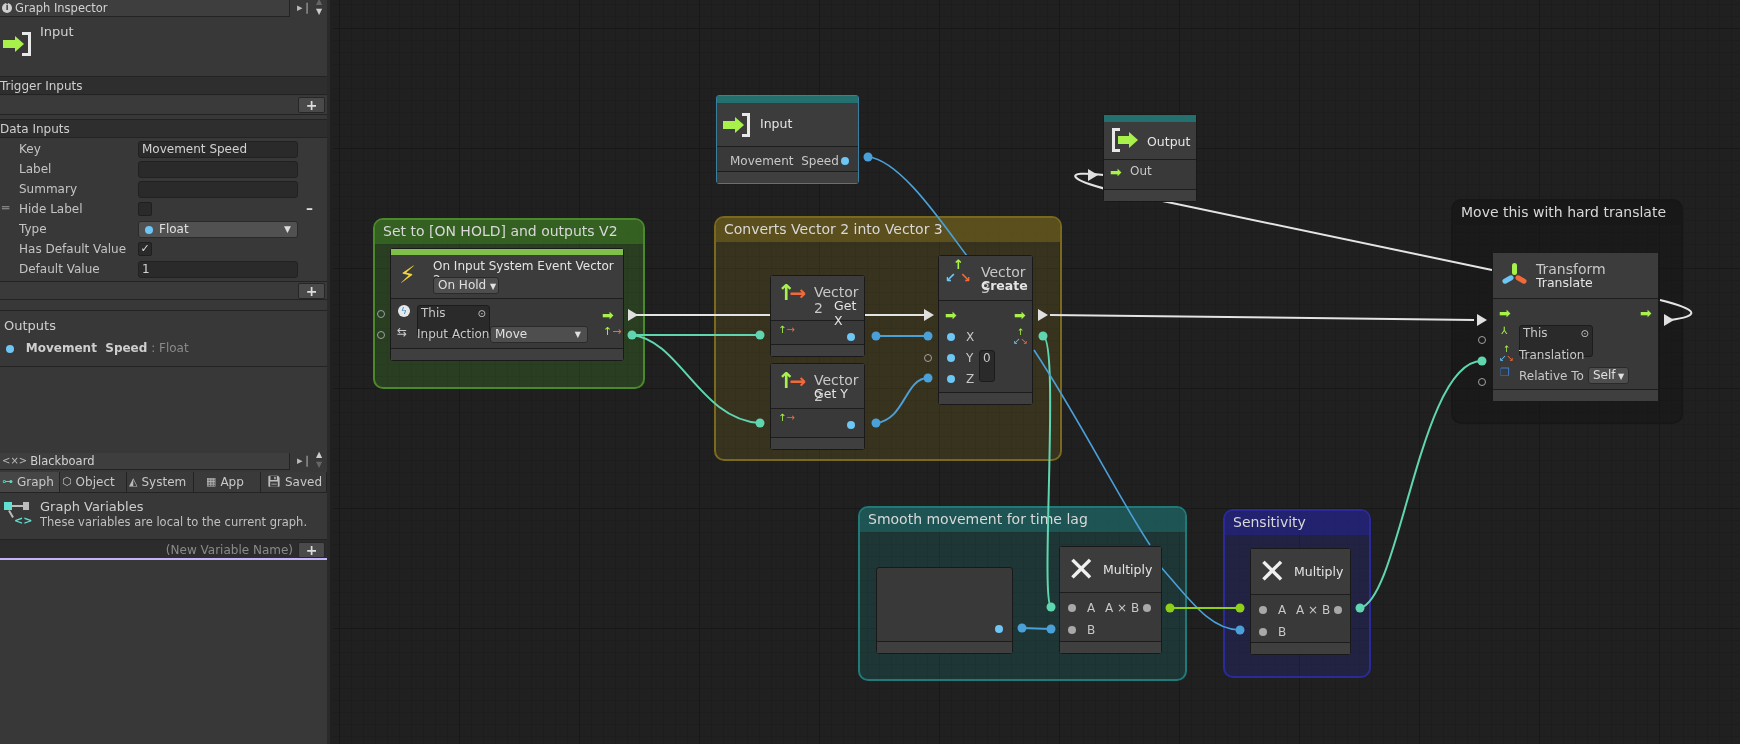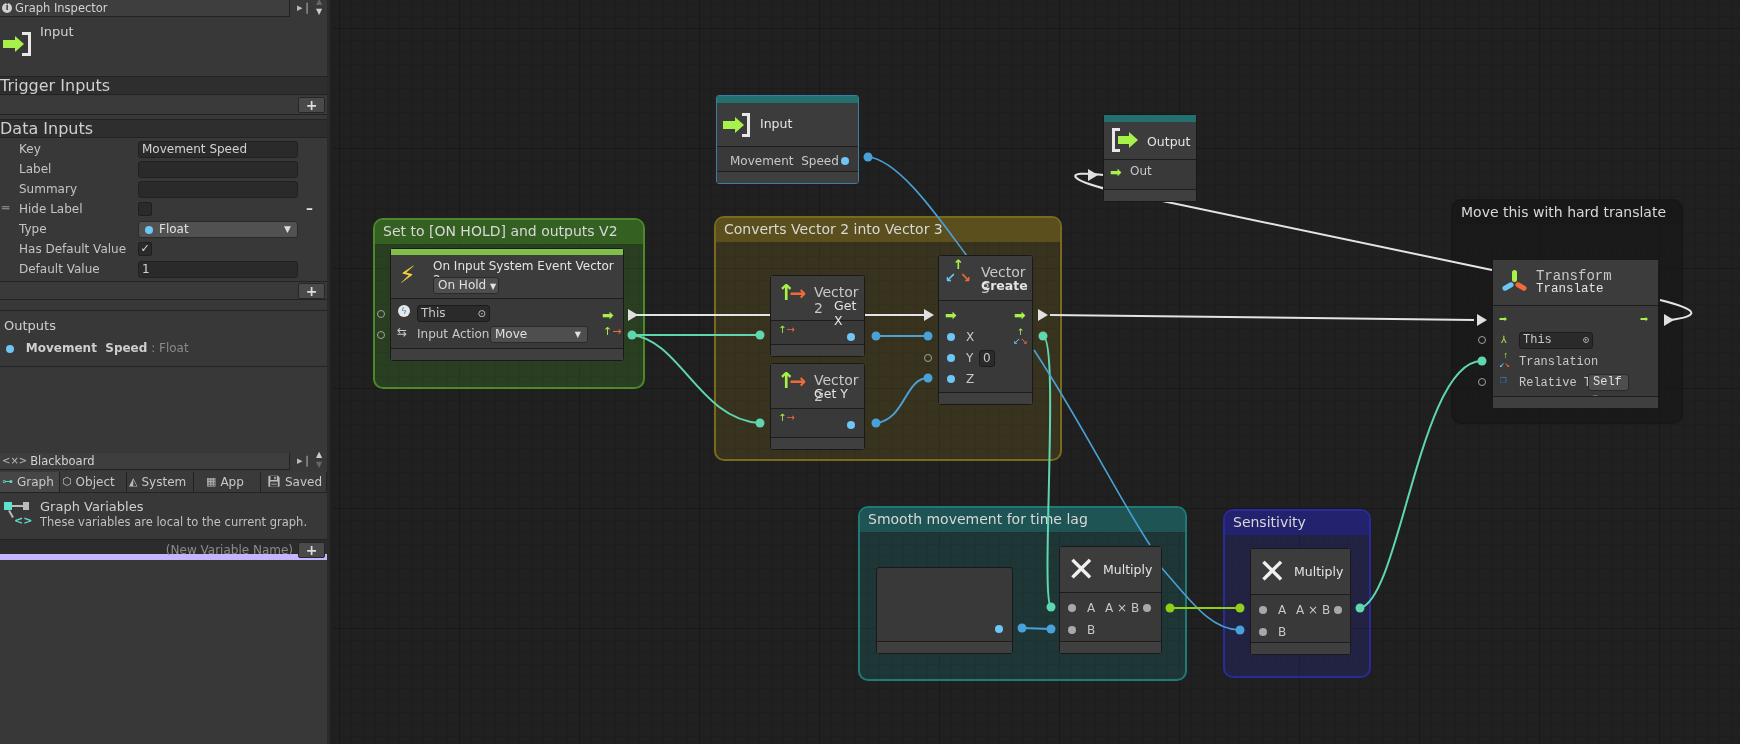--- a/index.html
+++ b/index.html
@@ -1,21 +1,21 @@
 <!DOCTYPE html>
 <html><head>
 <meta charset="utf-8">
 <style>
   * { box-sizing: border-box; margin: 0; padding: 0; }
   html, body { width: 1740px; height: 744px; overflow: hidden; background: #202020; font-family: "DejaVu Sans", "Liberation Sans", sans-serif; font-size: 12px; color: #c4c4c4; }
   #root { position: relative; width: 1740px; height: 744px; }
   
   #sidebar { position: absolute; left: 0; top: 0; width: 330px; height: 744px; background: #383838; border-right: 3px solid #2a2a2a; }
   .panel-header { position: absolute; left: 0; width: 290px; height: 17px; background: #3e3e3e; border-bottom: 1px solid #232323; border-right: 1px solid #232323; font-size: 11.5px; color: #d2d2d2; line-height: 16px; padding-left: 2px; display: flex; align-items: center; gap: 3px; }
-  .section-hdr { position: absolute; left: 0; width: 327px; height: 19px; background: #2e2e2e; border-top: 1px solid #232323; border-bottom: 1px solid #232323; font-size: 16px; line-height: 18px; color: #cfcfcf; }
+  .section-hdr { position: absolute; left: 0; width: 327px; height: 19px; background: #2e2e2e; border-top: 1px solid #232323; border-bottom: 1px solid #232323; font-size: 12px; line-height: 18px; color: #cfcfcf; }
   .plus-bar { position: absolute; left: 0; width: 327px; height: 19px; background: #3a3a3a; border-bottom: 1px solid #232323; }
   .plus-btn { position: absolute; right: 2px; top: 1px; width: 27px; height: 16px; background: #4a4a4a; border: 1px solid #262626; border-radius: 2px; color: #ddd; text-align: center; line-height: 14px; font-size: 14px; font-weight: bold; }
   .field-row { position: absolute; left: 0; width: 327px; height: 19px; }
   .field-label { position: absolute; left: 19px; top: 2px; font-size: 12px; color: #c4c4c4; }
   .field-input { position: absolute; left: 138px; top: 1px; width: 160px; height: 17px; background: #2a2a2a; border: 1px solid #212121; border-radius: 3px; color: #d2d2d2; font-size: 12px; line-height: 15px; padding-left: 3px; }
   .field-check { position: absolute; left: 138px; top: 2px; width: 14px; height: 14px; background: #2a2a2a; border: 1px solid #1f1f1f; border-radius: 2px; color: #ddd; font-size: 11px; line-height: 12px; text-align: center; }
   .field-select { position: absolute; left: 138px; top: 1px; width: 160px; height: 17px; background: #515151; border: 1px solid #2a2a2a; border-radius: 3px; color: #e0e0e0; font-size: 12px; line-height: 15px; padding-left: 6px; }
   .dot { display: inline-block; width: 8px; height: 8px; border-radius: 50%; background: #6ec6f5; vertical-align: middle; }
   .tabbar { position: absolute; left: 0; top: 472px; width: 327px; height: 21px; display: flex; }
   .tab { height: 21px; border-right: 1px solid #232323; border-bottom: 1px solid #232323; background: #3a3a3a; font-size: 12px; color: #c8c8c8; line-height: 20px; display: flex; align-items: center; gap: 4px; padding-left: 2px; }
@@ -29,21 +29,21 @@
   .group-title { position: absolute; left: 0; top: 0; right: 0; height: 24px; border-radius: 8px 8px 0 0; font-size: 14px; color: #d8d8d8; padding-left: 8px; line-height: 22px; }
   .node { position: absolute; background: #393939; border: 1px solid #191919; border-radius: 3px; }
   .node-head { position: relative; background: #3c3c3c; border-bottom: 1px solid #1d1d1d; }
   .node-foot { position: absolute; left: 0; right: 0; bottom: 0; height: 12px; background: #3f3f3f; border-top: 1px solid #1d1d1d; }
   .nsub { position: absolute; font-size: 14px; color: #c8c8c8; }
   .ntitle { position: absolute; font-size: 12.5px; color: #e4e4e4; }
   .port { position: absolute; width: 8px; height: 8px; border-radius: 50%; background: #6ec6f5; }
   .port.gray { background: #a8a8a8; }
   .port.hollow { background: transparent; border: 1px solid #a0a0a0; }
   .plabel { position: absolute; font-size: 12px; color: #c8c8c8; }
-  .mini-input { position: absolute; height: 17px; background: #2a2a2a; border: 1px solid #1c1c1c; border-radius: 3px; color: #c8c8c8; font-size: 12px; line-height: 15px; padding-left: 3px; }
+  .mini-input { position: absolute; height: 32px; background: #2a2a2a; border: 1px solid #1c1c1c; border-radius: 3px; color: #c8c8c8; font-size: 12px; line-height: 15px; padding-left: 3px; }
   .mini-select { position: absolute; height: 17px; background: #4e4e4e; border: 1px solid #2a2a2a; border-radius: 3px; color: #e0e0e0; font-size: 12px; line-height: 15px; padding-left: 4px; }
   .tri { position: absolute; width: 0; height: 0; border-top: 6px solid transparent; border-bottom: 6px solid transparent; border-left: 10px solid #e0e0e0; }
   .g-arrow { position: absolute; color: #a8f04a; font-size: 14px; font-weight: bold; line-height: 12px; }
   svg.wires { position: absolute; left: 0; top: 0; width: 1740px; height: 744px; pointer-events: none; }
 </style>
 </head>
 <body>
 
 <div id="root">
 
@@ -150,21 +150,21 @@
     </div>
     <div style="position:absolute;left:4px;top:500px;width:26px;height:28px;">
       <div style="position:absolute;left:0;top:2px;width:8px;height:8px;background:#5fe0d0;"></div>
       <div style="position:absolute;left:7px;top:5px;width:12px;height:2px;background:#bbb;"></div>
       <div style="position:absolute;left:19px;top:2px;width:6px;height:8px;background:#bbb;"></div>
       <div style="position:absolute;left:6px;top:10px;width:2px;height:8px;background:#bbb;transform:rotate(-30deg);"></div>
       <span style="position:absolute;left:10px;top:14px;color:#5fe0d0;font-size:11px;font-weight:bold;">&lt;&gt;</span>
     </div>
     <div style="position:absolute;left:40px;top:499px;font-size:13px;color:#cfcfcf;">Graph Variables</div>
     <div style="position:absolute;left:40px;top:515px;font-size:11.5px;color:#c0c0c0;">These variables are local to the current graph.</div>
-    <div style="position:absolute;left:0;top:539px;width:327px;height:21px;background:#2c2c2c;border-top:1px solid #232323;border-bottom:6px solid #c4b5fd;">
+    <div style="position:absolute;left:0;top:539px;width:327px;height:21px;background:#2c2c2c;border-top:1px solid #232323;border-bottom:2px solid #c4b5fd;">
       <div style="position:absolute;right:34px;top:3px;font-size:12px;color:#8a8a8a;">(New Variable Name)</div>
       <div class="plus-btn" style="top:2px;">+</div>
     </div>
   </div>
 
   <div id="graph"></div>
 
   <div class="group" style="left:373px;top:218px;width:272px;height:171px;background:rgba(70,140,40,0.28);border-color:#4a8a2a;">
     <div class="group-title" style="background:rgba(60,120,35,0.6);">Set to [ON HOLD] and outputs V2</div>
   </div>
@@ -342,21 +342,21 @@
     </div>
     <div class="port gray" style="left:8px;top:57px;"></div>
     <span class="plabel" style="left:27px;top:54px;">A</span>
     <span class="plabel" style="left:45px;top:54px;">A × B</span>
     <div class="port gray" style="left:83px;top:57px;"></div>
     <div class="port gray" style="left:8px;top:79px;"></div>
     <span class="plabel" style="left:27px;top:76px;">B</span>
     <div class="node-foot"></div>
   </div>
 
-  <div class="node" style="left:1492px;top:259px;width:167px;height:150px;font-family:Liberation Mono, monospace;">
+  <div class="node" style="left:1492px;top:252px;width:167px;height:150px;">
     <div class="node-head" style="height:46px;">
       <div style="position:absolute;left:8px;top:10px;width:26px;height:26px;">
         <div style="position:absolute;left:11px;top:0;width:5px;height:12px;border-radius:3px;background:#a8f04a;"></div>
         <div style="position:absolute;left:1px;top:14px;width:12px;height:5px;border-radius:3px;background:#6ec6f5;transform:rotate(-30deg);"></div>
         <div style="position:absolute;left:14px;top:14px;width:12px;height:5px;border-radius:3px;background:#f06a3a;transform:rotate(30deg);"></div>
       </div>
       <span class="nsub" style="left:43px;top:8px;">Transform</span>
       <span class="ntitle" style="left:43px;top:22px;">Translate</span>
     </div>
     <span class="g-arrow" style="left:6px;top:54px;">➡</span>

